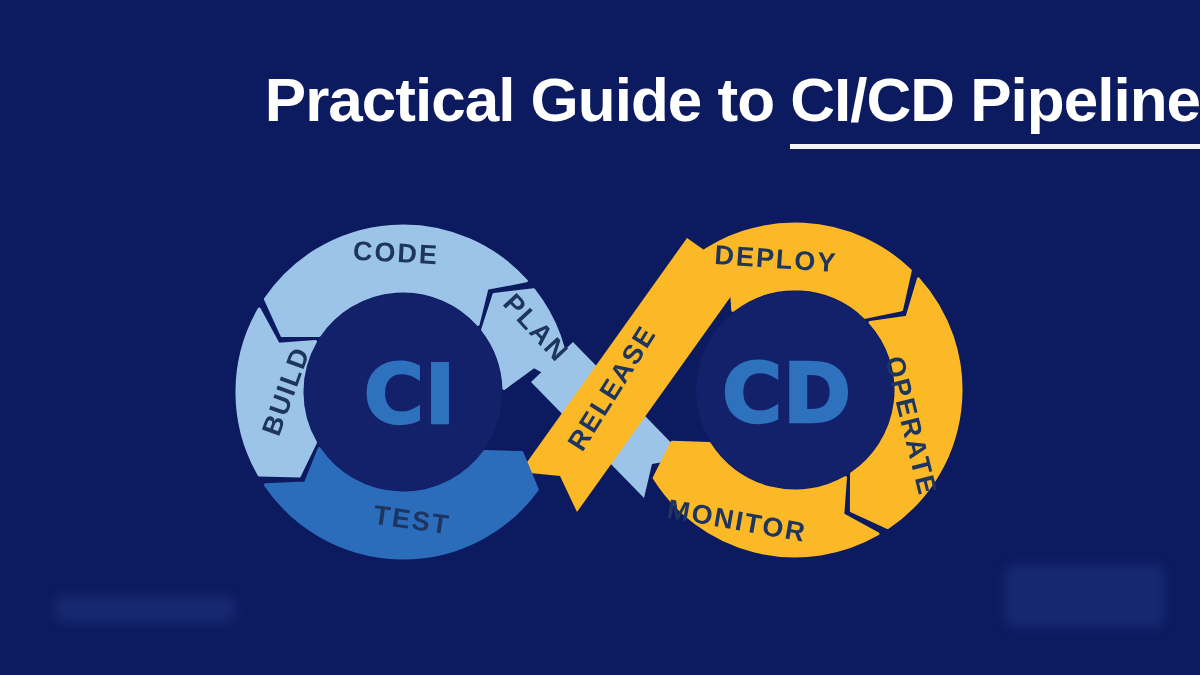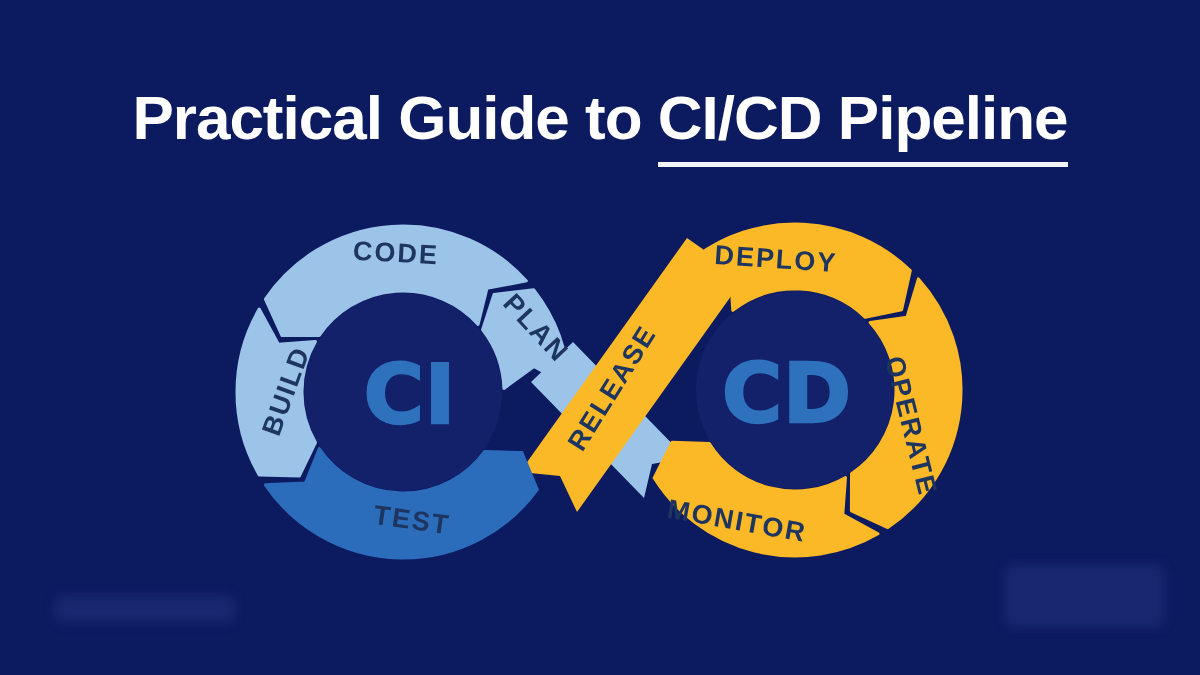--- a/index.html
+++ b/index.html
@@ -5,22 +5,22 @@
   html,body{margin:0;padding:0;background:#000;}
   .stage{
     position:relative;
     width:1200px;height:675px;
     overflow:hidden;
     background:var(--bg,#0C1A60);
     font-family:"Liberation Sans", sans-serif;
   }
   .title{
     position:absolute;
-    top:82px;left:0;width:100%;
-    text-align:center;
+    top:64px;left:0;width:100%;
+    text-align:right;
     font-size:62px;
     font-weight:bold;
     letter-spacing:-1px;
     color:var(--title,#FFFFFF);
     white-space:nowrap;
   }
   .title .underlined{
     display:inline-block;
     border-bottom:5px solid var(--underline,#F2F4F8);
     padding-bottom:9px;

